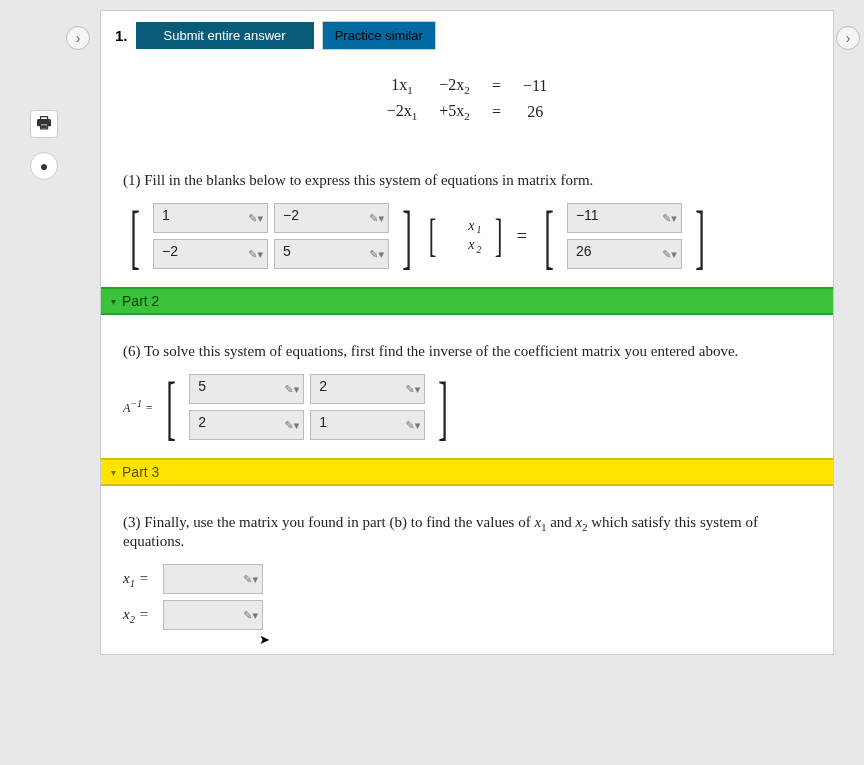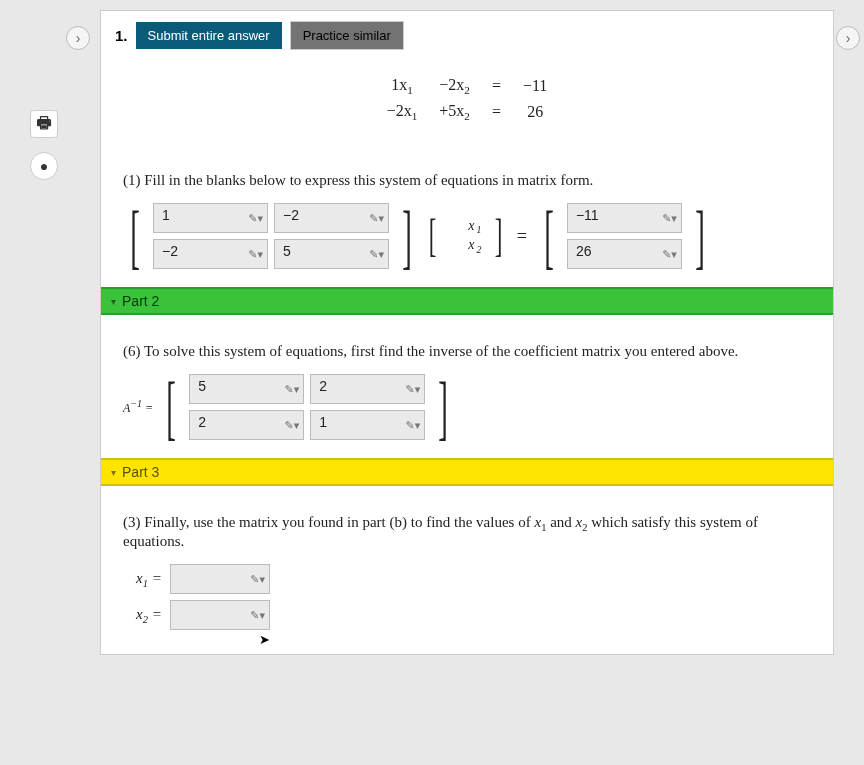--- a/index.html
+++ b/index.html
@@ -61,26 +61,26 @@
   display: flex;
   align-items: center;
   gap: 8px;
   font-family: Arial, sans-serif;
 }
 .qnum { font-weight: bold; font-size: 15px; }
 .btn-submit {
   background: #0a5a7a;
   color: #fff;
   border: none;
-  padding: 6px 12px;
+  padding: 6px 28px;
   font-size: 13px;
   cursor: pointer;
 }
 .btn-practice {
-  background: #737373;
+  background: #0369a1;
   border: 1px solid #ccc;
   padding: 6px 12px;
   font-size: 13px;
   cursor: pointer;
 }
 .section { padding: 12px 22px 18px 22px; font-size: 15px; color: #222; }
 .eq-block {
   display: flex;
   justify-content: center;
   font-family: 'Times New Roman', serif;
@@ -149,21 +149,21 @@
   align-items: center;
   font-family: Arial, sans-serif;
   font-size: 14px;
   padding: 4px 10px;
   gap: 6px;
 }
 .part-bar.green { background: #3bc23b; color: #0a3a0a; border-top: 2px solid #2aa02a; border-bottom: 2px solid #2aa02a; }
 .part-bar.yellow { background: #ffe400; color: #5a5000; border-top: 2px solid #d0c000; border-bottom: 2px solid #d0c000; }
 .tri { font-size: 10px; color: rgba(0,0,0,0.5); }
 .lbl-inv { font-style: italic; font-family: 'Times New Roman', serif; font-size: 12px; }
-.ans-row { display: flex; align-items: center; margin: 6px 13px; }
+.ans-row { display: flex; align-items: center; gap: 6px; margin: 6px 0; }
 .ans-lbl { font-style: italic; font-family: 'Times New Roman', serif; width: 34px; font-size: 15px; }
 .sub { font-size: 0.7em; vertical-align: sub; }
 .cursor-arrow {
   position: absolute;
   left: 158px;
   bottom: 6px;
   font-size: 13px;
   color: #000;
   pointer-events: none;
 }

